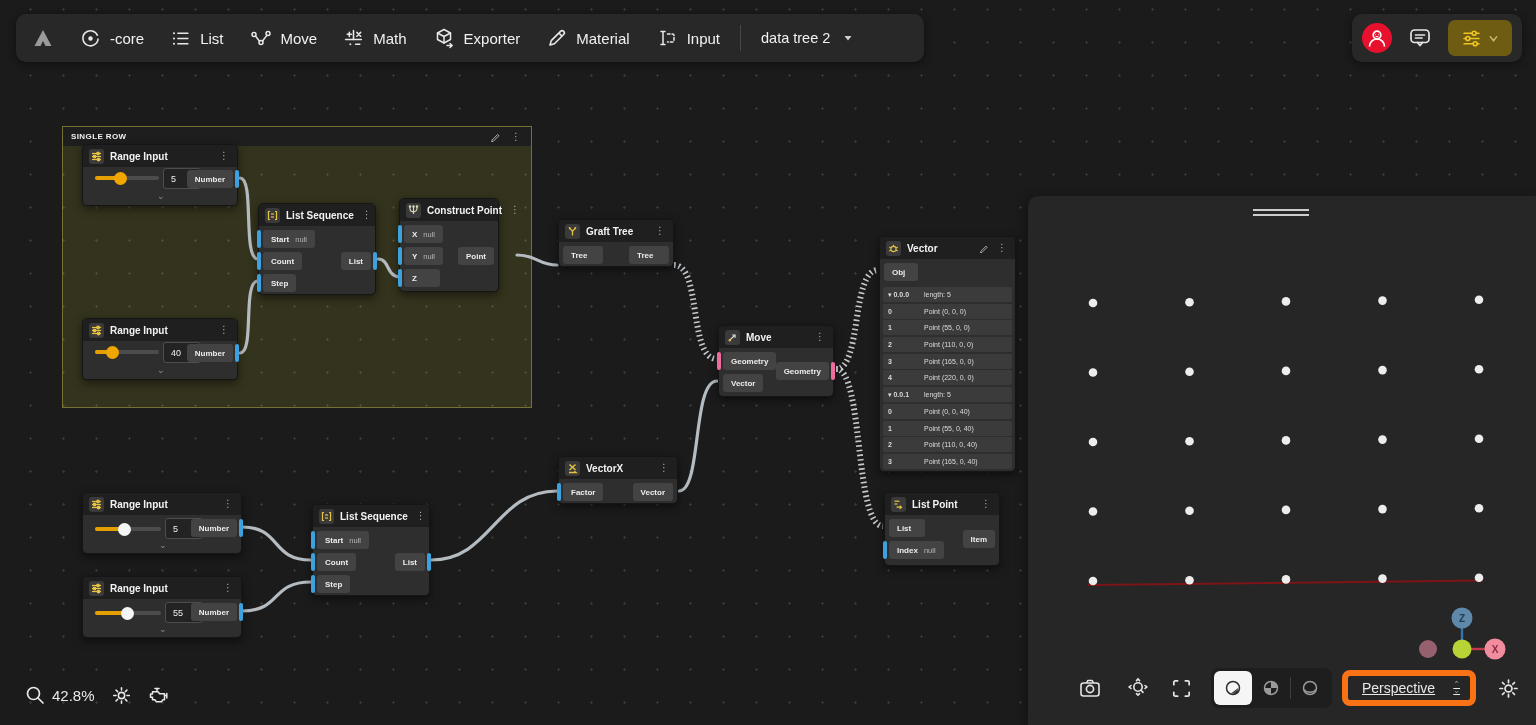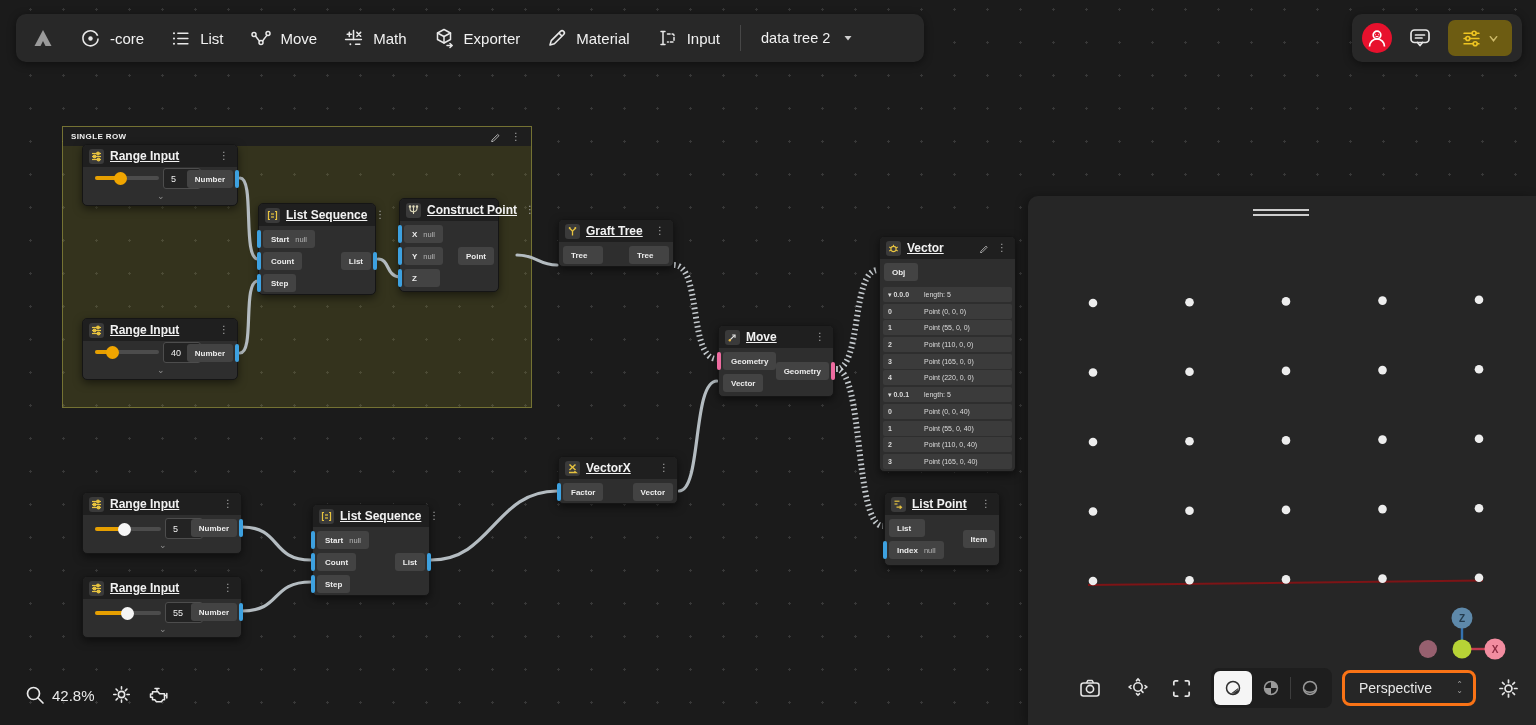--- a/index.html
+++ b/index.html
@@ -35,21 +35,21 @@
   
   #wires{position:absolute;inset:0;z-index:2;pointer-events:none;}
   .wire{fill:none;stroke:#b4bcc1;stroke-width:3.2;stroke-linecap:round;}
   .wire.hatched{stroke:#d3d8dc;stroke-width:6;stroke-dasharray:1.6 3;stroke-linecap:butt;opacity:.92;}
   
   .node{position:absolute;background:#2e2e2e;border:1px solid #151515;border-radius:5px;z-index:3;
     box-shadow:0 3px 8px rgba(0,0,0,.5);box-sizing:border-box;}
   .nhead{display:flex;align-items:center;height:22px;background:#1f1f1f;border-radius:4px 4px 0 0;
     padding:0 6px;gap:6px;box-sizing:border-box;}
   .nicon{width:15px;height:15px;background:#3a3a3a;border-radius:3px;display:flex;align-items:center;justify-content:center;flex:none;}
-  .ntitle{flex:1;color:#f2f2f2;font-size:12px;font-weight:bold;white-space:nowrap;text-decoration:underline;}
+  .ntitle{flex:1;color:#f2f2f2;font-size:10px;font-weight:bold;white-space:nowrap;}
   .ndots{color:#a8a8a8;font-size:10px;line-height:10px;padding:0 2px;cursor:pointer;}
   .npencil{color:#b5b5b5;display:flex;align-items:center;cursor:pointer;}
   .chip{position:absolute;background:#434343;border-radius:3px;height:18px;display:flex;align-items:center;
     padding:0 8px;color:#ececec;font-size:8px;font-weight:bold;white-space:nowrap;box-sizing:border-box;}
   .chip .nullv{color:#b5b5b5;font-weight:normal;font-size:7.5px;margin-left:6px;}
   .bar{position:absolute;width:4px;height:18px;border-radius:2px;}
   .bar.blue{background:#3da1e0;}　.bar.green{background:#47c065;}
   .bar.pink{background:#ee6ba0;}　.bar.white{background:#dedede;}
   .sl-track{position:absolute;height:4px;border-radius:2px;background:#4c4c4c;}
   .sl-fill{position:absolute;height:4px;border-radius:2px;background:#e69f00;}
@@ -72,24 +72,24 @@
   .vp-handle{position:absolute;left:225px;top:13px;width:56px;}
   .vp-handle div{height:1.5px;background:#cdcdcd;margin-bottom:3.5px;}
   #vp-svg{position:absolute;inset:0;}
   .vp-toolbar{position:absolute;left:48px;right:16px;bottom:16px;height:42px;display:flex;align-items:center;z-index:2;}
   .vpbtn{display:flex;align-items:center;justify-content:center;cursor:pointer;}
   .segctl{display:flex;align-items:center;background:#1e1e1e;border-radius:8px;padding:3px;height:40px;box-sizing:border-box;}
   .seg{width:38px;height:34px;display:flex;align-items:center;justify-content:center;border-radius:6px;cursor:pointer;}
   .seg.active{background:#f5f5f5;}
   .seg-divider{width:1px;height:22px;background:#3d3d3d;}
   .projsel{display:flex;align-items:center;justify-content:space-between;width:134px;height:36px;box-sizing:border-box;
-    border:3px solid #f97316;border-radius:8px;padding:0 10px 0 14px;color:#e8e8e8;font-size:14px;cursor:pointer;}
+    border:6px solid #f97316;border-radius:8px;padding:0 10px 0 14px;color:#e8e8e8;font-size:14px;cursor:pointer;text-decoration:underline;}
   .projcarets{display:flex;flex-direction:column;color:#9f9f9f;font-size:8px;line-height:6px;}
   
-  .status{position:absolute;left:24px;top:684px;display:flex;align-items:flex-start;gap:16px;z-index:30;color:#e9e9e9;}
+  .status{position:absolute;left:24px;top:684px;display:flex;align-items:flex-end;gap:16px;z-index:30;color:#e9e9e9;}
   .zoomread{display:flex;align-items:center;gap:6px;font-size:15px;}
 </style>
 </head>
 <body>
 
 <div class="canvas"></div>
 
 <div class="group">
   <div class="group-header">
     <span class="group-title">SINGLE ROW</span>

